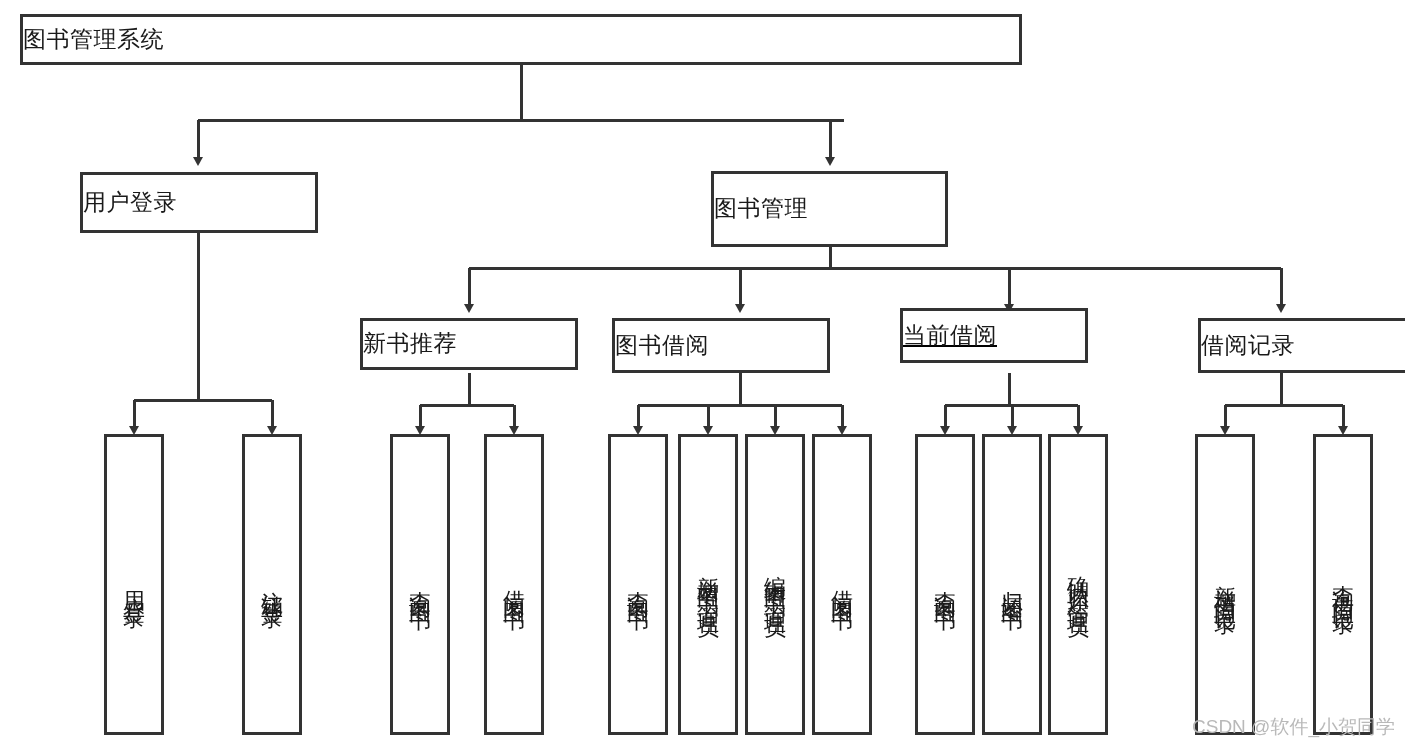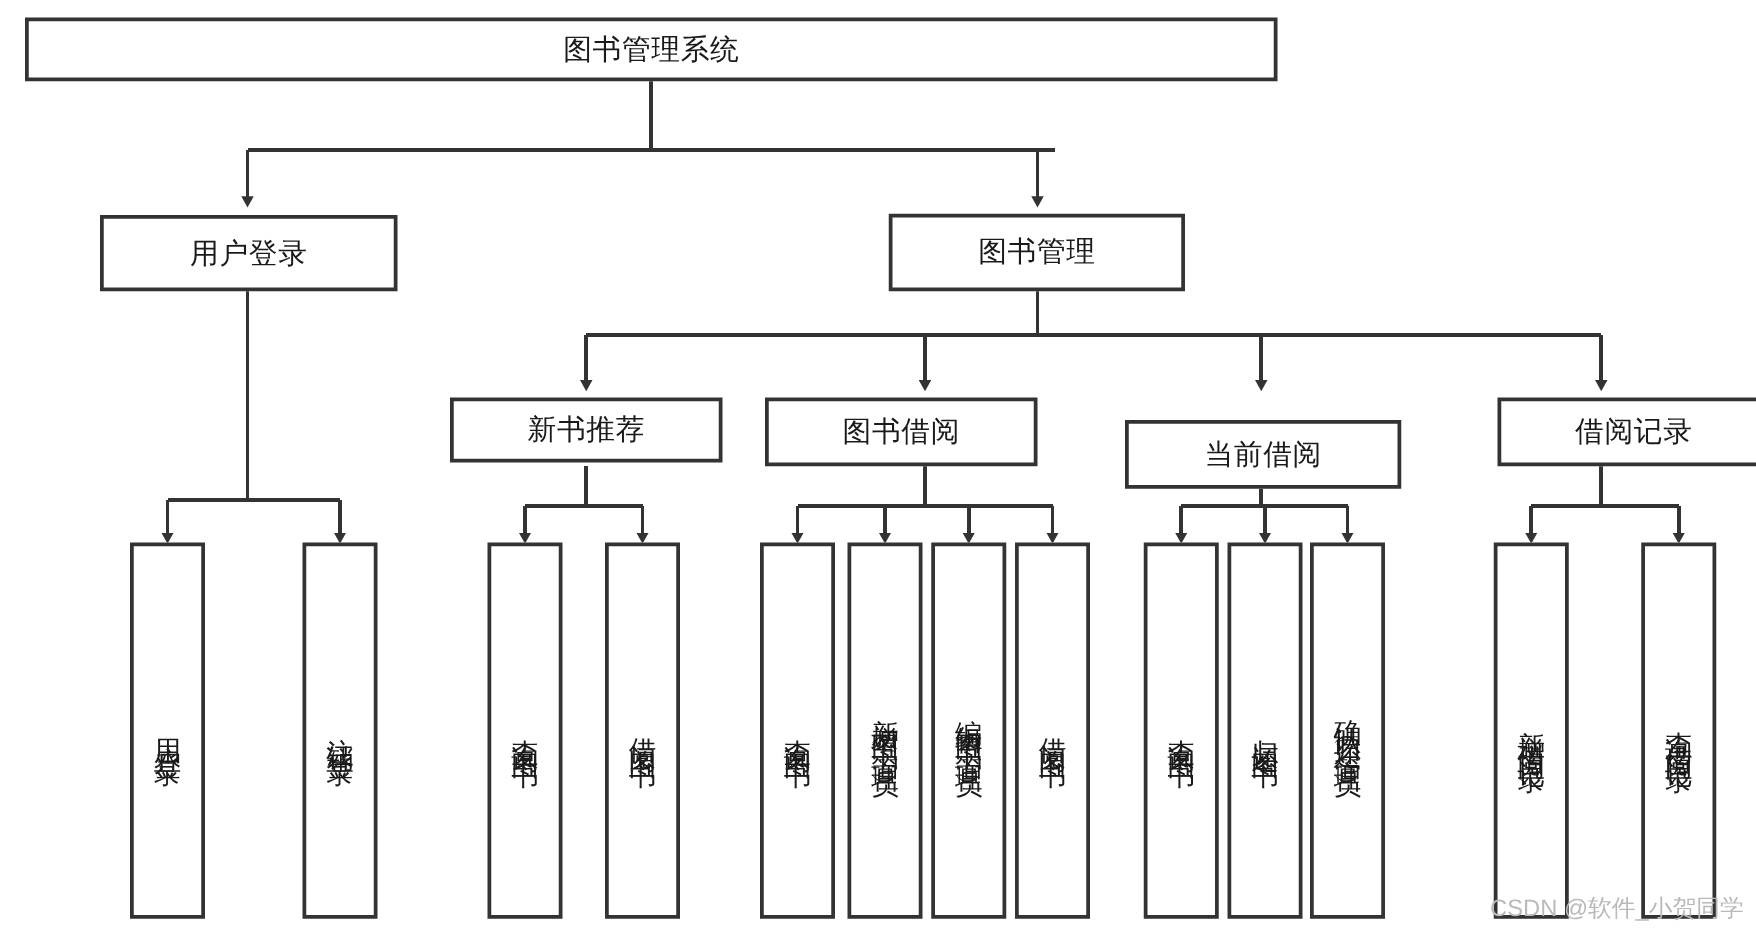--- a/index.html
+++ b/index.html
@@ -24,21 +24,21 @@
     width: 1405px;
     height: 747px;
   }
   .node {
     position: absolute;
     box-sizing: border-box;
     background: #ffffff;
     border: 3px solid #333333;
     display: flex;
     align-items: center;
-    justify-content: center;
+    justify-content: flex-start;
     overflow: hidden;
   }
   .node .lbl {
     color: #1a1a1a;
     line-height: 1.18;
     text-align: center;
     white-space: nowrap;
   }
   .node.horiz .lbl {
     font-size: 23px;
@@ -122,31 +122,31 @@
     </g>
   </svg>
 
   <div class="node root horiz" style="left:20px; top:14px; width:1002px; height:51px;">
     <span class="lbl">图书管理系统</span>
   </div>
 
   <div class="node horiz" style="left:80px; top:172px; width:238px; height:61px;">
     <span class="lbl">用户登录</span>
   </div>
-  <div class="node horiz" style="left:711px; top:171px; width:237px; height:62px;">
+  <div class="node horiz" style="left:711px; top:171px; width:237px; height:76px;">
     <span class="lbl">图书管理</span>
   </div>
 
   <div class="node horiz" style="left:360px; top:318px; width:218px; height:52px;">
     <span class="lbl">新书推荐</span>
   </div>
   <div class="node horiz" style="left:612px; top:318px; width:218px; height:55px;">
     <span class="lbl">图书借阅</span>
   </div>
-  <div class="node horiz" style="left:900px; top:336px; width:221px; height:55px;">
+  <div class="node horiz" style="left:900px; top:308px; width:188px; height:55px;text-decoration:underline;">
     <span class="lbl">当前借阅</span>
   </div>
   <div class="node horiz" style="left:1172px; top:318px; width:218px; height:55px;margin-left:26px;">
     <span class="lbl">借阅记录</span>
   </div>
 
   <div class="node vert" style="left:104px; top:434px; width:60px; height:301px;">
     <span class="lbl">用户登录</span>
   </div>
   <div class="node vert" style="left:242px; top:434px; width:60px; height:301px;">

